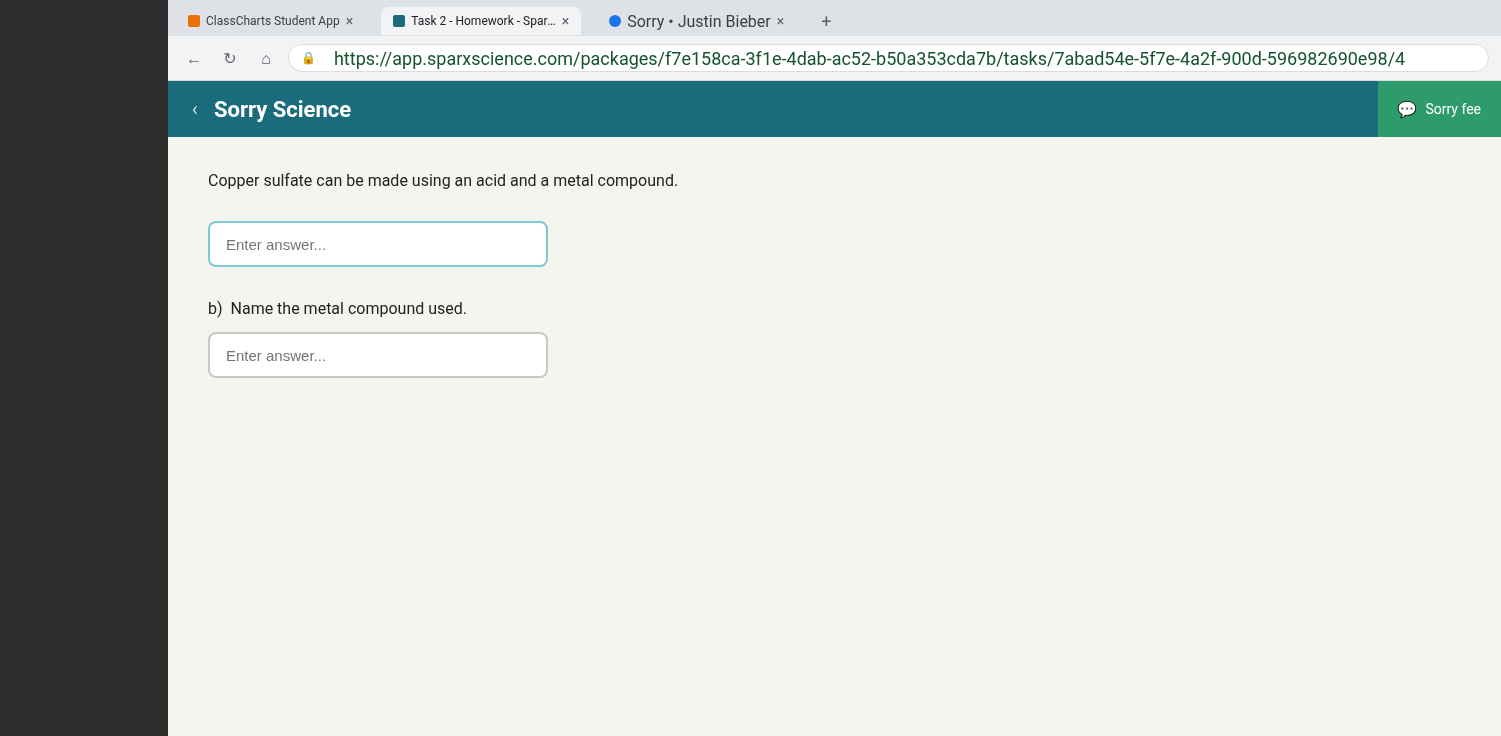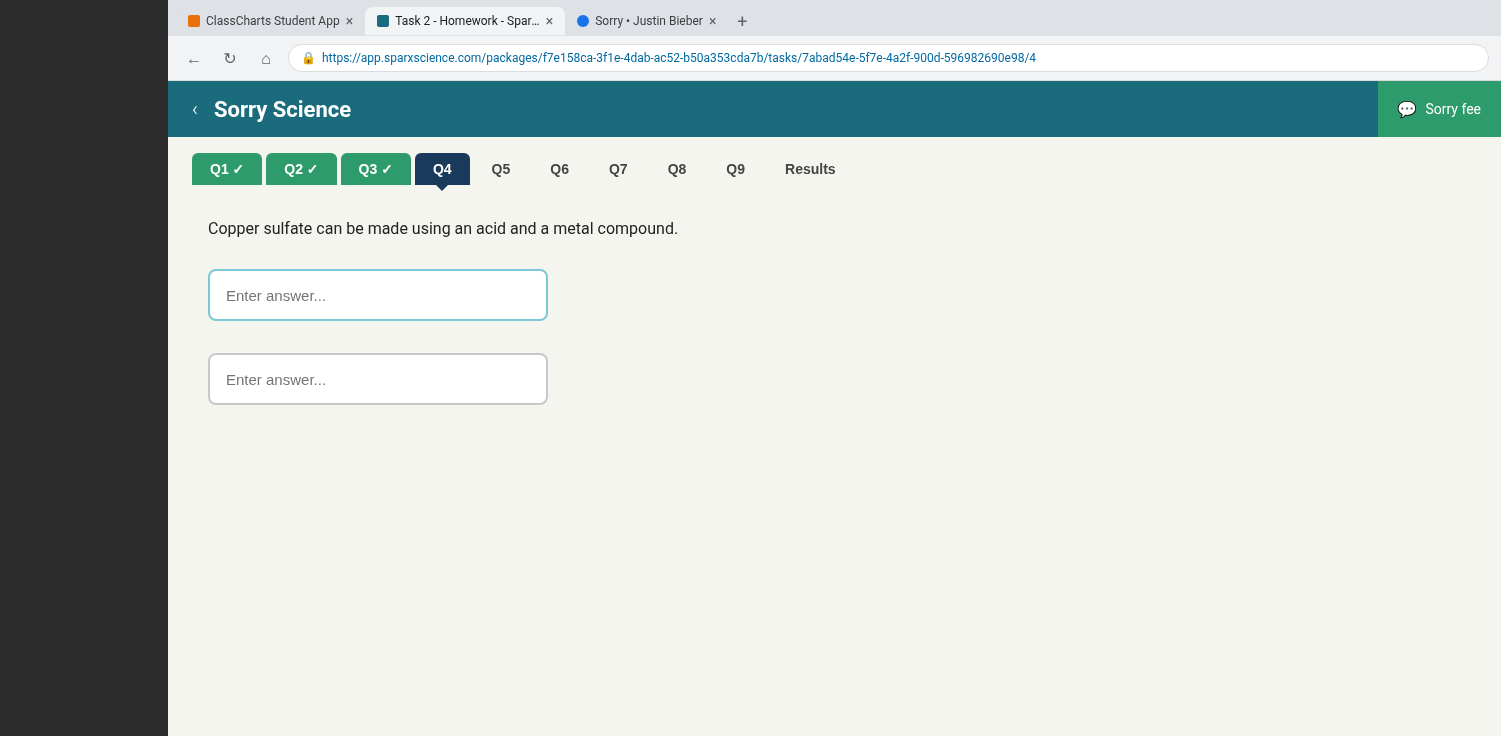--- a/index.html
+++ b/index.html
@@ -15,21 +15,21 @@
 
     
     .browser-chrome {
       background: #f1f3f4;
       border-bottom: 1px solid #dadce0;
     }
     .tab-bar {
       display: flex;
       align-items: center;
       padding: 6px 8px 0;
-      gap: 0;
+      gap: 16px;
       background: #dee1e6;
       height: 36px;
     }
     .tab {
       display: flex;
       align-items: center;
       padding: 0 12px;
       height: 28px;
       border-radius: 8px 8px 0 0;
       font-size: 12px;
@@ -89,21 +89,21 @@
       border-radius: 14px;
       display: flex;
       align-items: center;
       padding: 0 12px;
       gap: 6px;
       border: 1px solid #dadce0;
       font-size: 13px;
       color: #202124;
     }
     .url-bar .lock-icon { color: #5f6368; font-size: 12px; }
-    .url-text { font-size: 12px; color: #0369a1; flex: 1; overflow: hidden; text-overflow: ellipsis; white-space: nowrap; }
+    .url-text { font-size: 18px; color: #14532d; flex: 1; overflow: hidden; text-overflow: ellipsis; white-space: nowrap; margin-left: 12px; }
 
     
     .app-container {
       flex: 1;
       display: flex;
       flex-direction: column;
       background: #f5f5f0;
       overflow: hidden;
     }
 
@@ -211,21 +211,21 @@
       font-size: 16px;
       font-weight: 700;
       color: #222;
       margin-bottom: 14px;
     }
     .sub-label span {
       font-weight: 400;
     }
     .answer-input {
       width: 340px;
-      height: 52px;
+      height: 46px;
       border: 2px solid #7dc8d8;
       border-radius: 8px;
       padding: 0 16px;
       font-size: 15px;
       color: #888;
       background: #fff;
       outline: none;
       display: block;
     }
     .answer-input.unfocused {
@@ -259,21 +259,21 @@
         <span style="font-size:12px;color:#3c4043;overflow:hidden;text-overflow:ellipsis;">ClassCharts Student App</span>
         <span class="tab-close">×</span>
       </div>
       <div class="tab active">
         <div style="width:12px;height:12px;background:#1a6b7c;border-radius:2px;flex-shrink:0;"></div>
         <span style="font-size:12px;overflow:hidden;text-overflow:ellipsis;">Task 2 - Homework - Sparx Scien</span>
         <span class="tab-close">×</span>
       </div>
       <div class="tab" style="background:#dee1e6;">
         <div style="width:12px;height:12px;background:#1a73e8;border-radius:50%;flex-shrink:0;"></div>
-        <span style="font-size:12px;color:#3c4043;overflow:hidden;text-overflow:ellipsis;">Sorry • Justin Bieber</span>
+        <span style="font-size:16px;color:#3c4043;overflow:hidden;text-overflow:ellipsis;">Sorry • Justin Bieber</span>
         <span class="tab-close">×</span>
       </div>
       <div class="tab-new">+</div>
     </div>
 
     <div class="address-bar">
       <div class="nav-btn">←</div>
       <div class="nav-btn">↻</div>
       <div class="nav-btn">⌂</div>
       <div class="url-bar">
@@ -287,39 +287,31 @@
 
     <div class="top-nav">
       <div class="back-btn">‹</div>
       <div class="app-title">Sorry Science</div>
       <div class="give-feedback-btn">
         <span class="speech-icon">💬</span>
         <span>Sorry fee</span>
       </div>
     </div>
 
-    <div class="question-tabs">
-    <button class="q-tab completed">Q1 ✓</button>
-        <button class="q-tab completed">Q2 ✓</button>
-        <button class="q-tab completed">Q3 ✓</button>
-        <button class="q-tab active">Q4</button>
-        <button class="q-tab inactive">Q5</button>
-        <button class="q-tab inactive">Q6</button>
-        <button class="q-tab inactive">Q7</button>
-        <button class="q-tab inactive">Q8</button>
-        <button class="q-tab inactive">Q9</button>
-        <button class="q-tab inactive">Results</button>
-      </div>
 
     <div class="main-content">
       <p class="question-text">Copper sulfate can be made using an acid and a metal compound.</p>
 
       <div class="sub-question">
         <input type="text" class="answer-input" placeholder="Enter answer..." style="">
       </div>
 
       <div class="sub-question">
+        <div class="sub-label">
+          <span>b)</span>&nbsp;
+          <span>Name the metal compound used.</span>
+        </div>
         <input type="text" class="answer-input unfocused" placeholder="Enter answer..." style="">
       </div>
     </div>
 
   </div>
 </div>
 
 </body></html>

